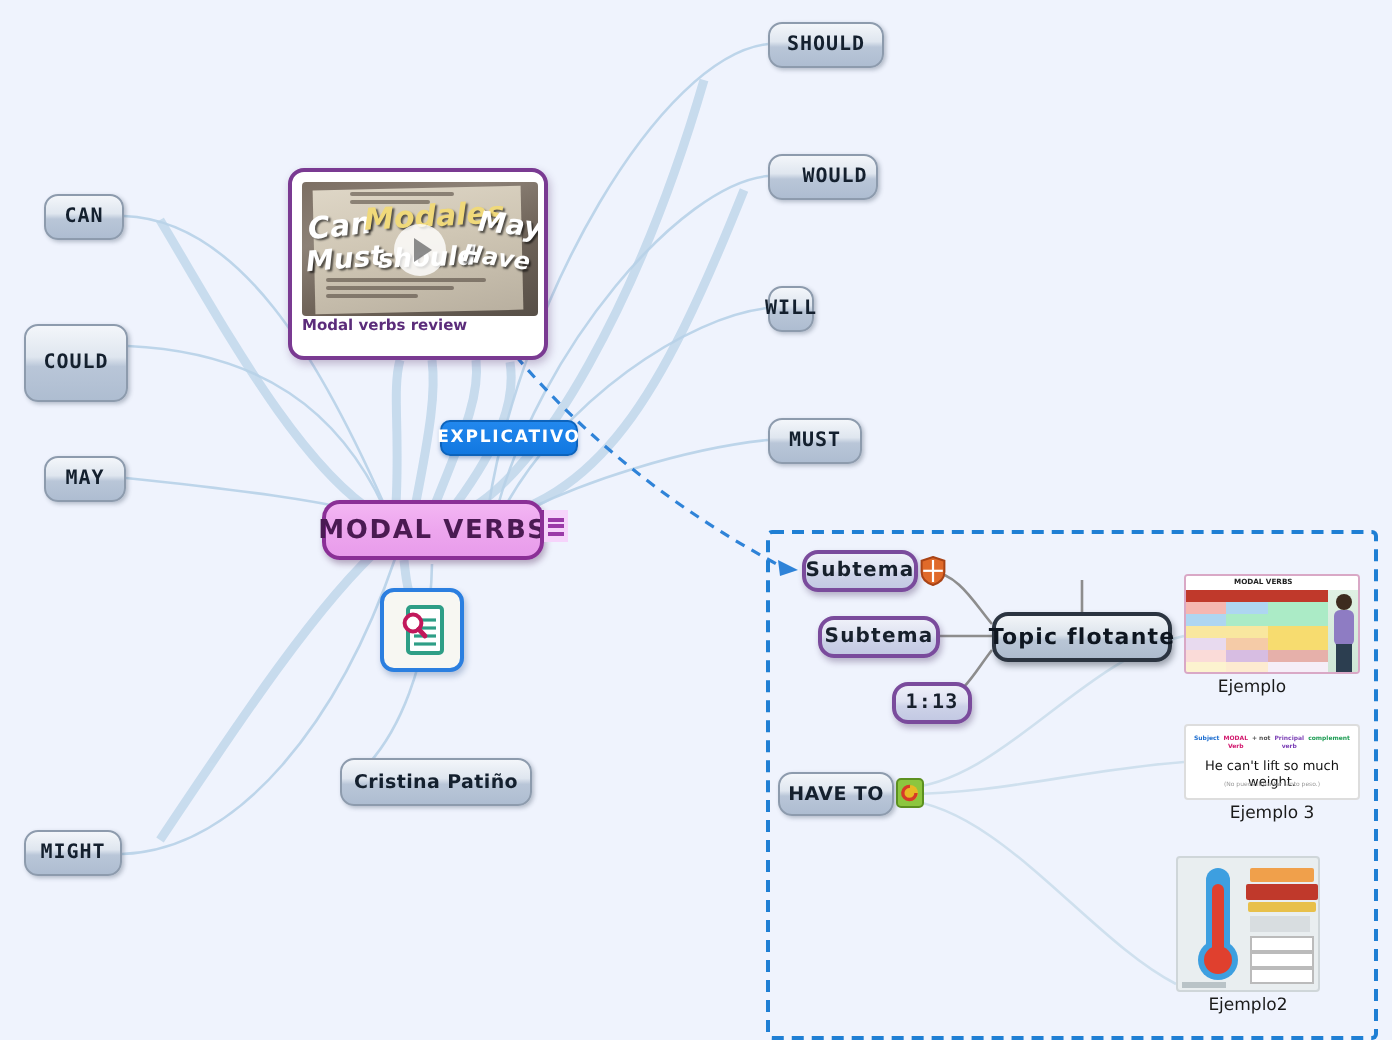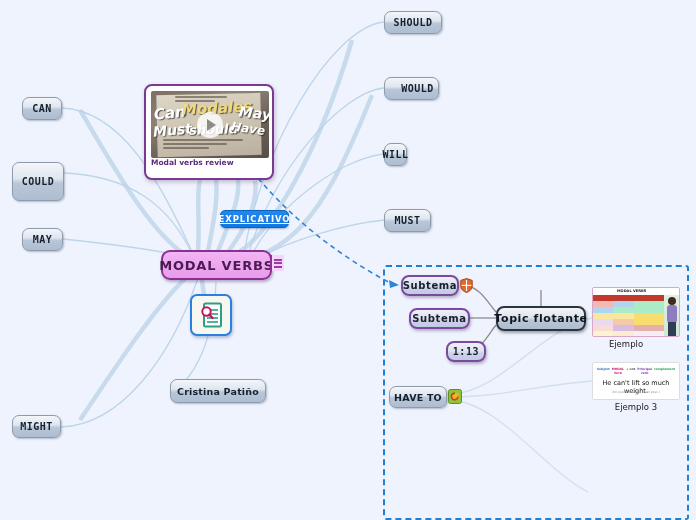--- a/index.html
+++ b/index.html
@@ -90,21 +90,20 @@
   
   .badge-blue {
     background: linear-gradient(to bottom, #2288ee 0%, #1278e0 100%);
     border: 1px solid #0d63bb;
     color: #ffffff;
     font-weight: bold;
     font-size: 8.5px;
     border-radius: 5px;
     letter-spacing: 0.9px;
     box-shadow: 0 1px 2px rgba(10,60,130,0.35);
-    text-decoration: underline;
   }
   
   .video-card {
     position: absolute;
     left: 144px; top: 84px;
     width: 130px; height: 96px;
     background: #ffffff;
     border: 2px solid #7a3a92;
     border-radius: 8px;
     box-sizing: border-box;
@@ -429,14 +428,33 @@
         <span style="font-size:3px;color:#555;font-weight:bold;">+ not</span>
         <span style="font-size:3px;color:#7b3fb5;font-weight:bold;">Principal<br>verb</span>
         <span style="font-size:3px;color:#1f9d55;font-weight:bold;">complement</span>
       </div>
       <div style="position:absolute;left:0;right:0;top:16px;text-align:center;font-size:6.5px;color:#111;font-family:'DejaVu Sans',sans-serif;">He can't lift so much weight.</div>
       <div style="position:absolute;left:0;right:0;top:27px;text-align:center;font-size:3px;color:#999;">(No puede levantar tanto peso.)</div>
     </div>
     <div class="ex-cap">Ejemplo 3</div>
   </div>
 
+  <div class="example" style="left:588px;top:428px;width:72px;">
+    <div class="ex-img" style="width:72px;height:68px;background:#e9eef0;border:1px solid #cfd6d9;">
+      <div class="thermo">
+        <div class="thermo-body"></div>
+        <div class="thermo-bulb"></div>
+        <div class="thermo-merc"></div>
+        <div class="thermo-merc-bulb"></div>
+      </div>
+      <div style="position:absolute;left:36px;top:5px;width:32px;height:7px;background:#f0a04b;border-radius:1px;"></div>
+      <div style="position:absolute;left:34px;top:13px;width:36px;height:8px;background:#c0392b;border-radius:1px;"></div>
+      <div style="position:absolute;left:35px;top:22px;width:34px;height:5px;background:#e8c04a;border-radius:1px;"></div>
+      <div style="position:absolute;left:36px;top:29px;width:30px;height:8px;background:#d8dde0;"></div>
+      <div style="position:absolute;left:36px;top:39px;width:30px;height:6px;background:#ffffff;border:0.5px solid #bbb;"></div>
+      <div style="position:absolute;left:36px;top:47px;width:30px;height:6px;background:#ffffff;border:0.5px solid #bbb;"></div>
+      <div style="position:absolute;left:36px;top:55px;width:30px;height:6px;background:#ffffff;border:0.5px solid #bbb;"></div>
+      <div style="position:absolute;left:2px;top:62px;width:22px;height:3px;background:#b9c3c7;"></div>
+    </div>
+    <div class="ex-cap">Ejemplo2</div>
+  </div>
 
 </div>
 
 </body></html>

